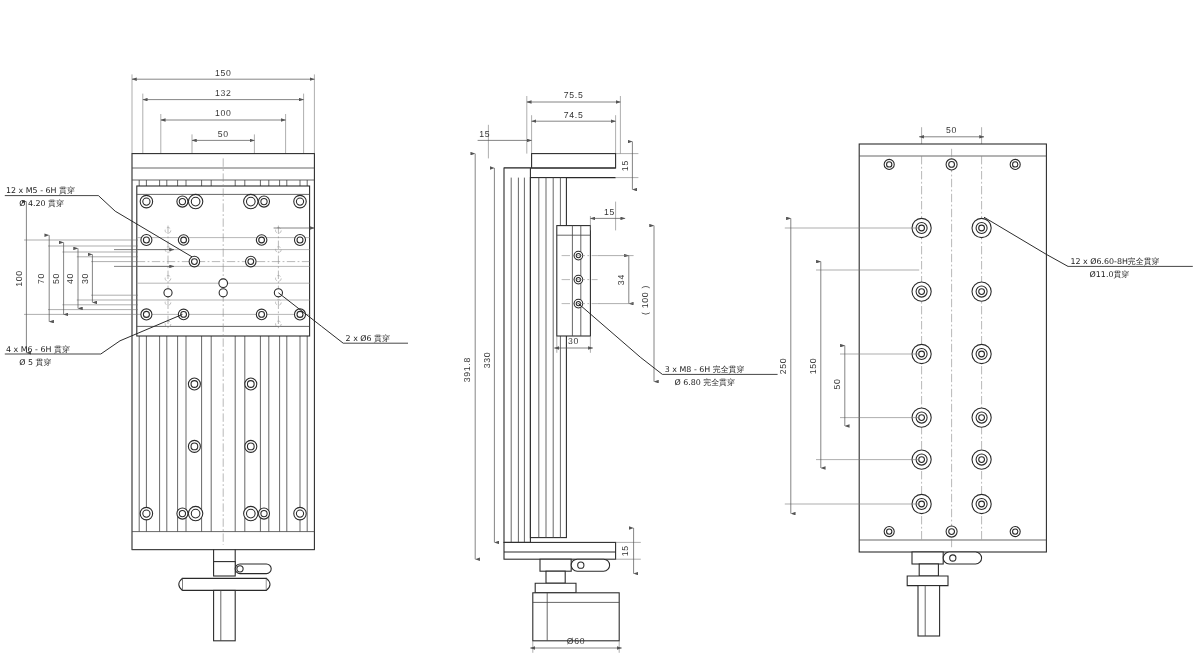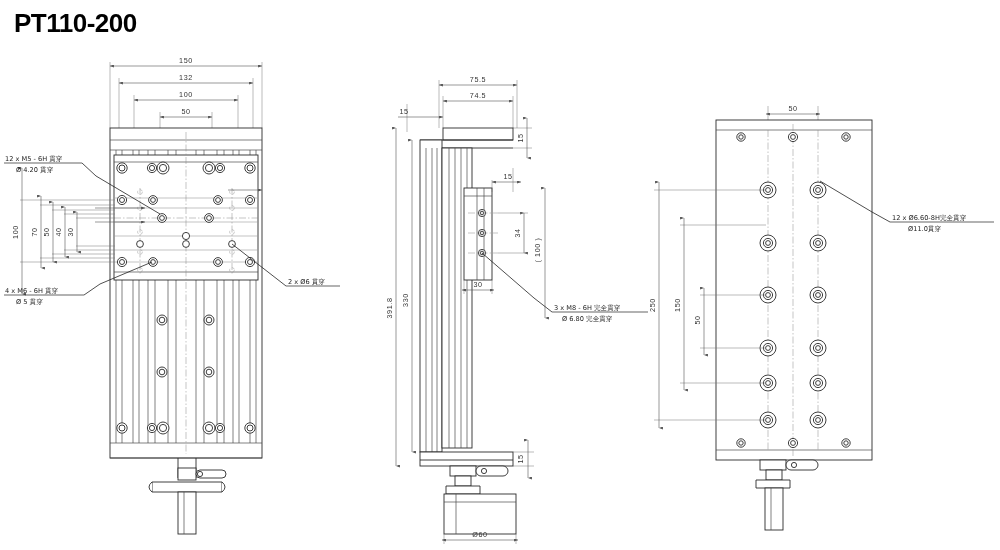--- a/index.html
+++ b/index.html
@@ -51,21 +51,20 @@
     font-size: 6.6px;
     fill: #222;
   }
   .note-underline { stroke: #222; stroke-width: 0.7; }
 </style>
 </head>
 <body>
 
 <div id="sheet">
 
-  <div id="title">PT110-200</div>
 
   <svg class="draw" viewBox="0 0 1000 550">
 
     <defs>
       <marker id="ar" markerWidth="7" markerHeight="5" refX="6.6" refY="2.5" orient="auto">
         <path d="M0,0 L7,2.5 L0,5 z" class="arrow"></path>
       </marker>
       <marker id="al" markerWidth="7" markerHeight="5" refX="0.4" refY="2.5" orient="auto">
         <path d="M7,0 L0,2.5 L7,5 z" class="arrow"></path>
       </marker>

